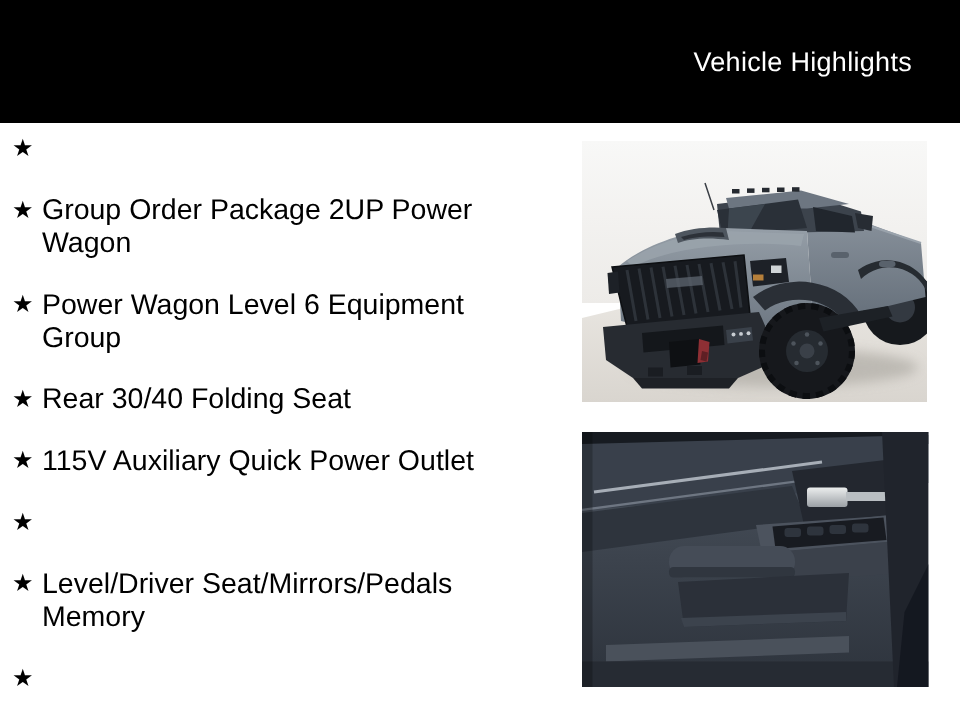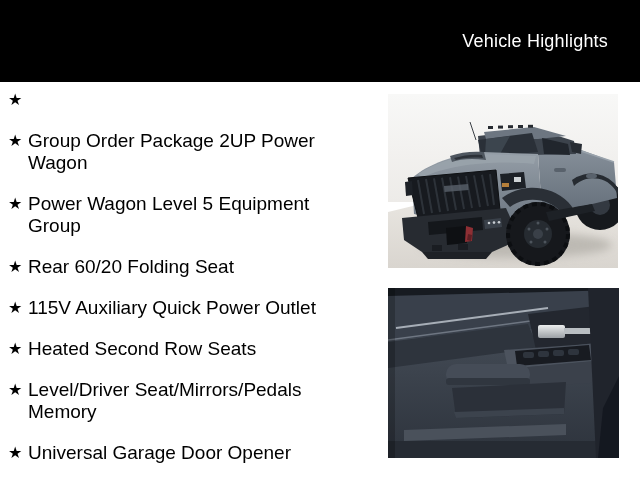--- a/index.html
+++ b/index.html
@@ -57,41 +57,39 @@
   <ul class="highlights">
     <li>
       <span class="star">★</span>
     </li>
     <li>
       <span class="star">★</span>
       <span class="txt">Group Order Package 2UP Power Wagon</span>
     </li>
     <li>
       <span class="star">★</span>
-      <span class="txt">Power Wagon Level 5 Equipment Group</span>
-    </li>
-    <li>
-      <span class="star">★</span>
-      <span class="txt">Rear 60/20 Folding Seat</span>
+      <span class="txt">Power Wagon Level 6 Equipment Group</span>
+    </li>
+    <li>
+      <span class="star">★</span>
+      <span class="txt">Rear 30/40 Folding Seat</span>
     </li>
     <li>
       <span class="star">★</span>
       <span class="txt">115V Auxiliary Quick Power Outlet</span>
     </li>
     <li>
       <span class="star">★</span>
-      <span class="txt">Heated Second Row Seats</span>
     </li>
     <li>
       <span class="star">★</span>
       <span class="txt">Level/Driver Seat/Mirrors/Pedals Memory</span>
     </li>
     <li>
       <span class="star">★</span>
-      <span class="txt">Universal Garage Door Opener</span>
     </li>
   </ul>
 
   <figure class="photo photo-exterior">
     <svg width="230" height="174" viewBox="0 0 230 174" xmlns="http://www.w3.org/2000/svg">
       <defs>
         <linearGradient id="wallG" x1="0" y1="0" x2="0" y2="1">
           <stop offset="0" stop-color="#f8f8f7"></stop>
             <stop offset="1" stop-color="#edebe8"></stop>
         </linearGradient>

